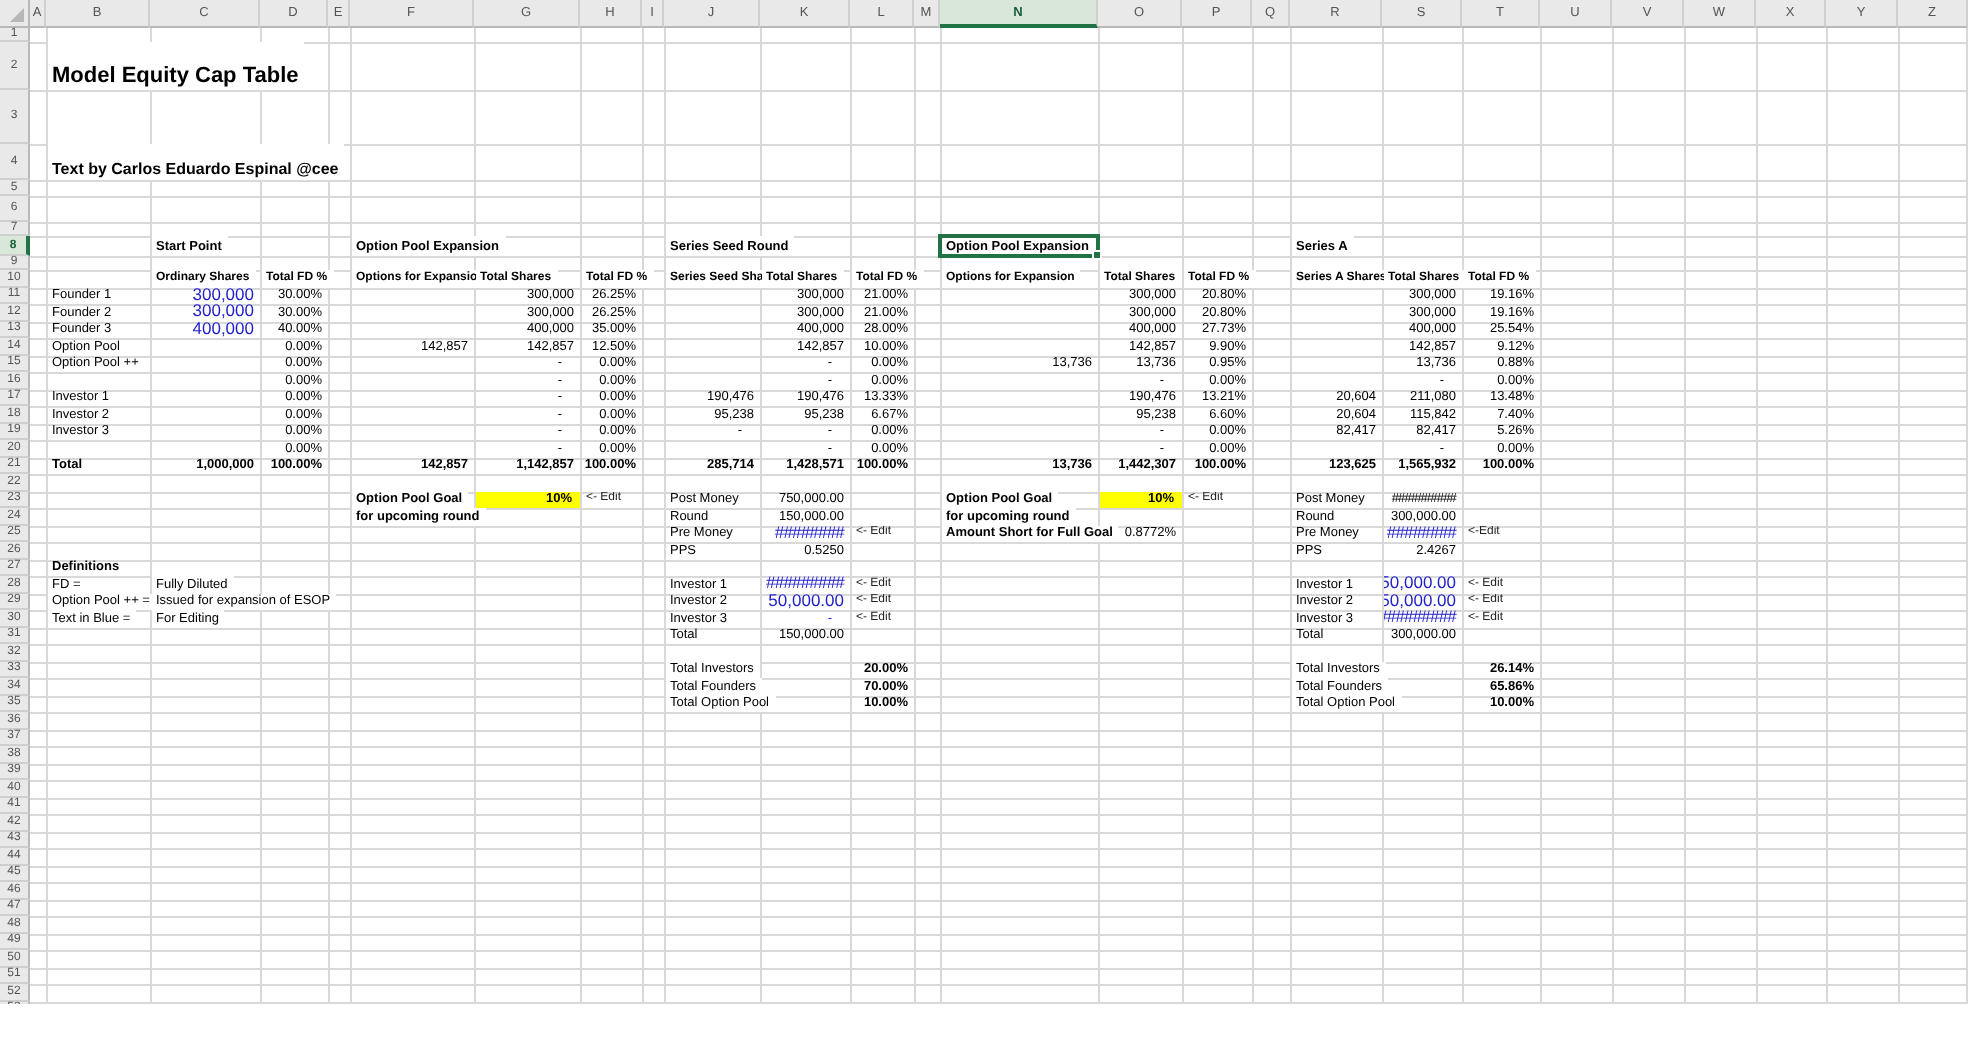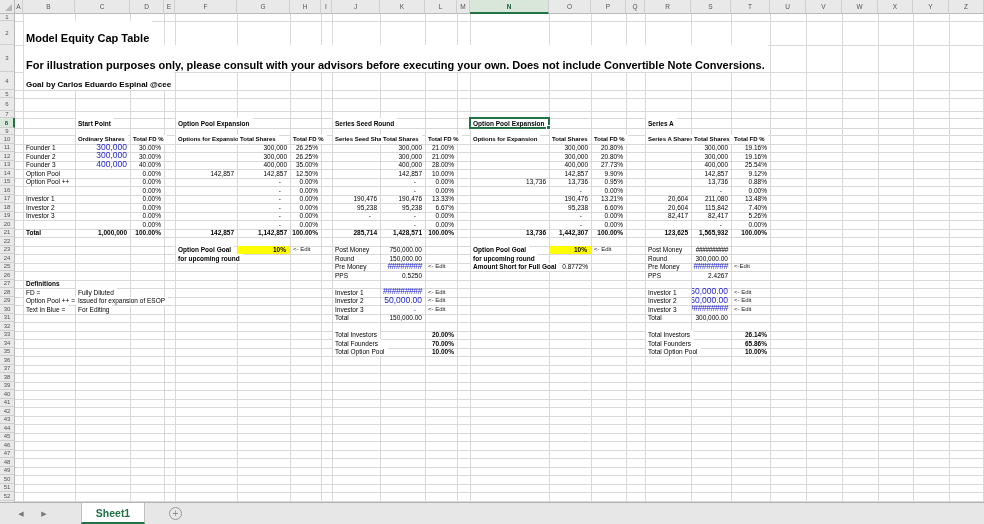--- a/index.html
+++ b/index.html
@@ -211,22 +211,21 @@
       <div class="gh" style="left: 15px; top: 432.5px; width: 969px;"></div>
       <div class="gh" style="left: 15px; top: 441px; width: 969px;"></div>
       <div class="gh" style="left: 15px; top: 449.5px; width: 969px;"></div>
       <div class="gh" style="left: 15px; top: 458px; width: 969px;"></div>
       <div class="gh" style="left: 15px; top: 466.5px; width: 969px;"></div>
       <div class="gh" style="left: 15px; top: 475px; width: 969px;"></div>
       <div class="gh" style="left: 15px; top: 483.5px; width: 969px;"></div>
       <div class="gh" style="left: 15px; top: 492px; width: 969px;"></div>
       <div class="gh" style="left: 15px; top: 500.5px; width: 969px;"></div>
       <div class="cell b t1 ov" style="left: 24px; top: 21px; width: 51px; height: 24px;">Model Equity Cap Table</div>
-      <div class="cell b t1 ov" style="left: 24px; top: 45px; width: 51px; height: 27px;">For illustration purposes only, please consult with your advisors before executing your own. Does not include Convertible Note Conversions.</div>
-      <div class="cell b t3 ov" style="left: 24px; top: 72px; width: 51px; height: 18px;">Goal by Carlos Eduardo Espinal @cee</div>
+      <div class="cell b t3 ov" style="left: 24px; top: 72px; width: 51px; height: 18px;">Text by Carlos Eduardo Espinal @cee</div>
       <div class="cell b ov" style="left: 76px; top: 118px; width: 54px; height: 10px;">Start Point</div>
       <div class="cell b ov" style="left: 176px; top: 118px; width: 61px; height: 10px;">Option Pool Expansion</div>
       <div class="cell b ov" style="left: 333px; top: 118px; width: 47px; height: 10px;">Series Seed Round</div>
       <div class="cell b ov" style="left: 471px; top: 118px; width: 78px; height: 10px;">Option Pool Expansion</div>
       <div class="cell b ov" style="left: 646px; top: 118px; width: 45px; height: 10px;">Series A</div>
       <div class="cell b h ov" style="left: 76px; top: 135px; width: 54px; height: 8.5px;">Ordinary Shares</div>
       <div class="cell b h ov" style="left: 131px; top: 135px; width: 33px; height: 8.5px;">Total FD %</div>
       <div class="cell b h ov" style="left: 176px; top: 135px; width: 61px; height: 8.5px;">Options for Expansion</div>
       <div class="cell b h ov" style="left: 238px; top: 135px; width: 52px; height: 8.5px;">Total Shares</div>
       <div class="cell b h ov" style="left: 291px; top: 135px; width: 30px; height: 8.5px;">Total FD %</div>
@@ -428,20 +427,13 @@
       <div class="cell b" style="left: 24px; top: 279.5px; width: 51px; height: 8.5px;">Definitions</div>
       <div class="cell" style="left: 24px; top: 288px; width: 51px; height: 8.5px;">FD =</div>
       <div class="cell ov" style="left: 76px; top: 288px; width: 54px; height: 8.5px;">Fully Diluted</div>
       <div class="cell ov" style="left: 24px; top: 296.5px; width: 51px; height: 8.5px;">Option Pool ++ =</div>
       <div class="cell ov" style="left: 76px; top: 296.5px; width: 54px; height: 8.5px;">Issued for expansion of ESOP</div>
       <div class="cell ov" style="left: 24px; top: 305px; width: 51px; height: 8.5px;">Text in Blue =</div>
       <div class="cell ov" style="left: 76px; top: 305px; width: 54px; height: 8.5px;">For Editing</div>
       <div id="selbox" style="left: 469px; top: 117px; width: 81px; height: 12px;"></div>
       <div id="fillhandle" style="left: 546px; top: 125px;"></div>
     </div>
-  <div id="tabbar">
-    <div class="tabnav" style="left:14px">◀</div>
-    <div class="tabnav" style="left:37px">▶</div>
-    <div id="sheettab">Sheet1</div>
-    <div id="addsheet">+</div>
-
-  </div>
 </div>
 
 </body></html>

